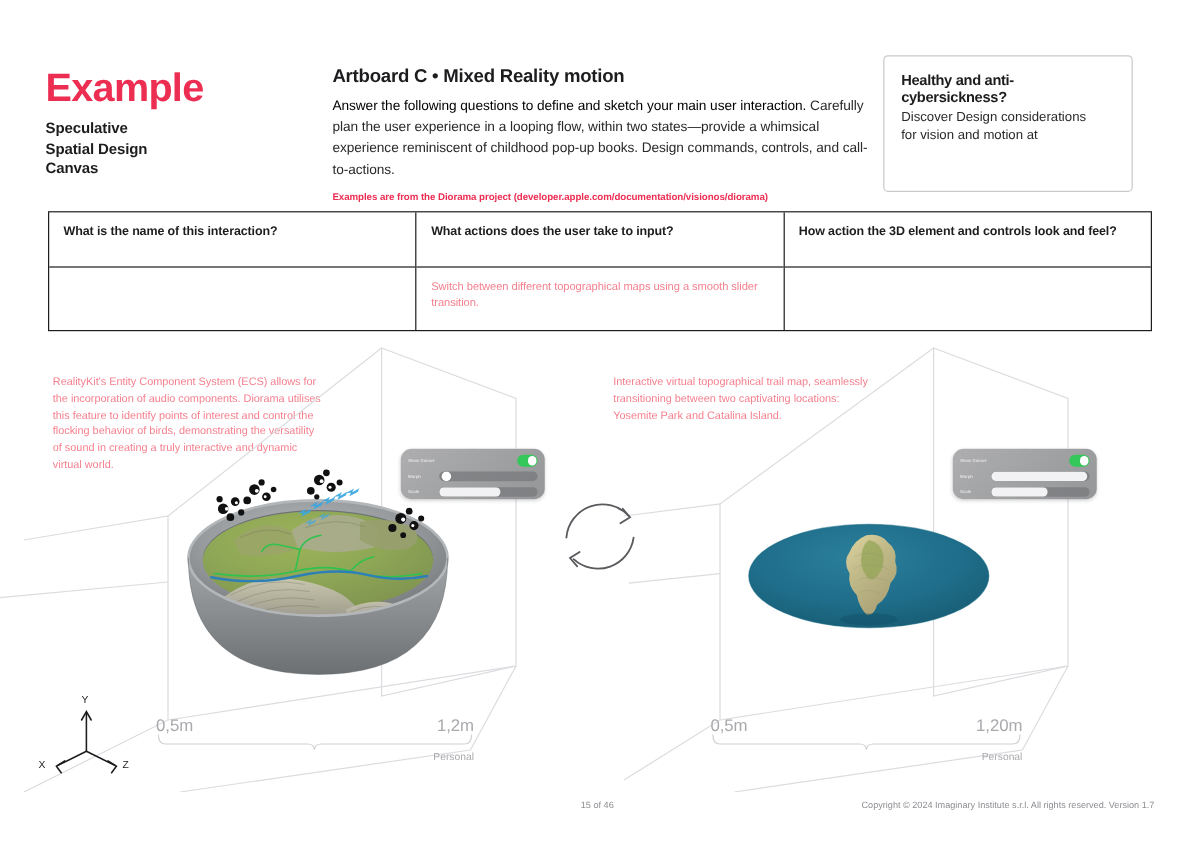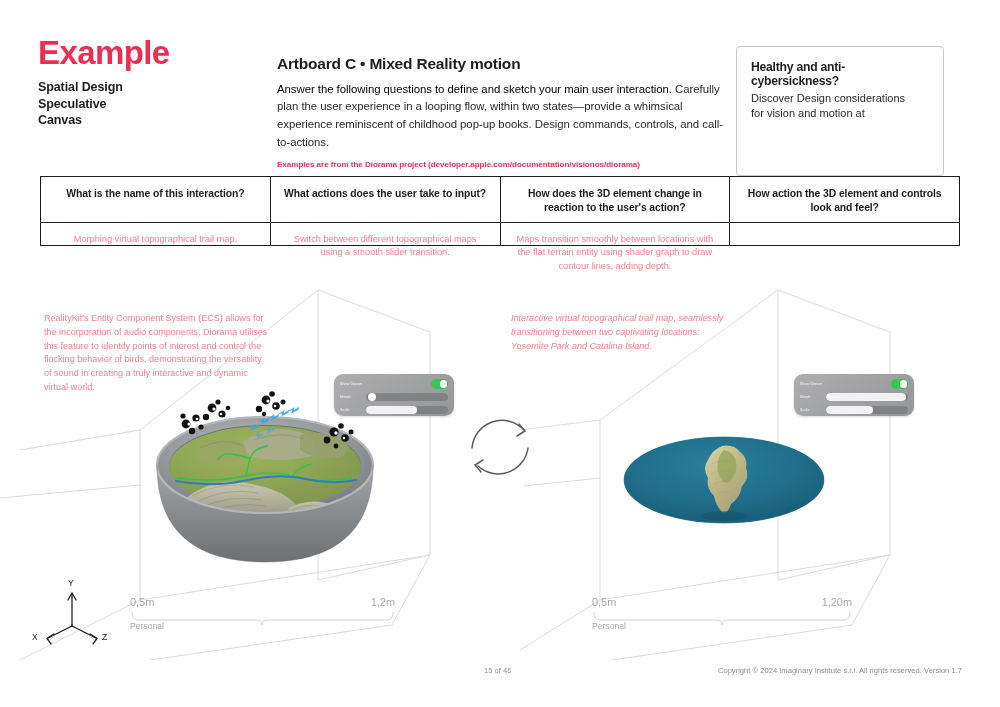--- a/index.html
+++ b/index.html
@@ -20,21 +20,21 @@
   .page {
     position: absolute;
     inset: 0;
     background: #ffffff;
   }
 
   
   .brand {
     position: absolute;
     left: 38px;
-    top: 36px;
+    top: 56px;
     width: 220px;
   }
   .brand-title {
     font-size: 33px;
     font-weight: 700;
     color: #ED2E53;
     letter-spacing: -0.6px;
     line-height: 1;
     margin: 0 0 10px 0;
   }
@@ -73,21 +73,21 @@
     font-weight: 700;
     color: #ED2E53;
     letter-spacing: -0.05px;
   }
 
   .infobox {
     position: absolute;
     left: 736px;
     top: 46px;
     width: 208px;
-    height: 130px;
+    height: 114px;
     border: 1px solid #c9c9cc;
     border-radius: 4px;
     padding: 13px 14px;
     box-sizing: border-box;
   }
   .infobox-title {
     font-size: 12.2px;
     font-weight: 700;
     letter-spacing: -0.25px;
     margin-bottom: 3px;
@@ -104,25 +104,24 @@
     color: #2a2a2c;
     word-break: break-all;
   }
 
   
   .qtable {
     position: absolute;
     left: 40px;
     top: 176px;
     width: 920px;
-    height: 70px;
+    height: 100px;
     display: flex;
     border: 1.4px solid #1d1d1f;
     box-sizing: border-box;
-    text-align: center;
   }
   .qcol {
     flex: 1 1 0;
     position: relative;
     box-sizing: border-box;
     border-right: 1.4px solid #1d1d1f;
   }
   .qcol:last-child { border-right: none; }
   .qhead {
     height: 46px;
@@ -144,21 +143,21 @@
 
   
   .note {
     position: absolute;
     font-size: 9.1px;
     line-height: 1.52;
     color: #F5818F;
     letter-spacing: -0.02px;
   }
   .note-left  { left: 44px;  top: 312px; width: 225px; }
-  .note-right { left: 511px; top: 312px; width: 220px; font-style: italic; }
+  .note-right { left: 511px; top: 312px; width: 220px; }
 
   
   .stage {
     position: absolute;
     left: 0; top: 280px;
     width: 1000px; height: 380px;
   }
   .stage svg { position: absolute; left:0; top:0; }
 
   
@@ -230,26 +229,26 @@
     box-shadow: 0 0 1px rgba(0,0,0,.3);
   }
 
   
   .measure { position: absolute; }
   .m-left  { left: 130px; top: 596px; width: 265px; }
   .m-right { left: 592px; top: 596px; width: 260px; }
   .m-top {
     display: flex;
     justify-content: space-between;
-    font-size: 11px;
+    font-size: 14px;
     color: #a9a9ad;
     letter-spacing: -0.05px;
   }
   .m-label {
-    text-align: left;
+    text-align: right;
     font-size: 8.6px;
     color: #a9a9ad;
     margin-top: 13px;
   }
   .m-bracket { position: absolute; left: 0; top: 13px; }
 
   
   .axis { position: absolute; left: 28px; top: 578px; }
   .axis-label {
     position: absolute;
@@ -274,22 +273,22 @@
   }
 </style>
 </head>
 <body>
 
 <div class="page">
 
   <div class="brand">
     <div class="brand-title">Example</div>
     <div class="brand-sub">
+      <div>Speculative</div>
       <div>Spatial Design</div>
-      <div>Speculative</div>
       <div>Canvas</div>
     </div>
   </div>
 
   <div class="head-main">
     <div class="head-title">Artboard C • Mixed Reality motion</div>
     <div class="head-body">
       <b>Answer the following questions to define and sketch your main user interaction.</b><span> Carefully plan the user experience in a looping flow, within two states—provide a whimsical experience reminiscent of childhood pop-up books. Design commands, controls, and call-to-actions.</span>
     </div>
     <div class="head-note">Examples are from the Diorama project (developer.apple.com/documentation/visionos/diorama)</div>
@@ -299,29 +298,24 @@
     <div class="infobox-title">Healthy and anti-cybersickness?</div>
     <div class="infobox-sub">
       <div>Discover Design considerations</div>
       <div>for vision and motion at</div>
     </div>
   </div>
 
   <div class="qtable">
     <div class="qcol">
       <div class="qhead">What is the name of this interaction?</div>
-      <div class="qans">Morphing virtual topographical trail map.</div>
     </div>
     <div class="qcol">
       <div class="qhead">What actions does the user take to input?</div>
       <div class="qans">Switch between different topographical maps using a smooth slider transition.</div>
-    </div>
-    <div class="qcol">
-      <div class="qhead">How does the 3D element change in reaction to the user's action?</div>
-      <div class="qans">Maps transition smoothly between locations with the flat terrain entity using shader graph to draw contour lines, adding depth.</div>
     </div>
     <div class="qcol">
       <div class="qhead">How action the 3D element and controls look and feel?</div>
     </div>
   </div>
 
   <div class="note note-left">RealityKit's Entity Component System (ECS) allows for the incorporation of audio components. Diorama utilises this feature to identify points of interest and control the flocking behavior of birds, demonstrating the versatility of sound in creating a truly interactive and dynamic virtual world.</div>
   <div class="note note-right">Interactive virtual topographical trail map, seamlessly transitioning between two captivating locations: Yosemite Park and Catalina Island.</div>
 
   <div class="stage">

